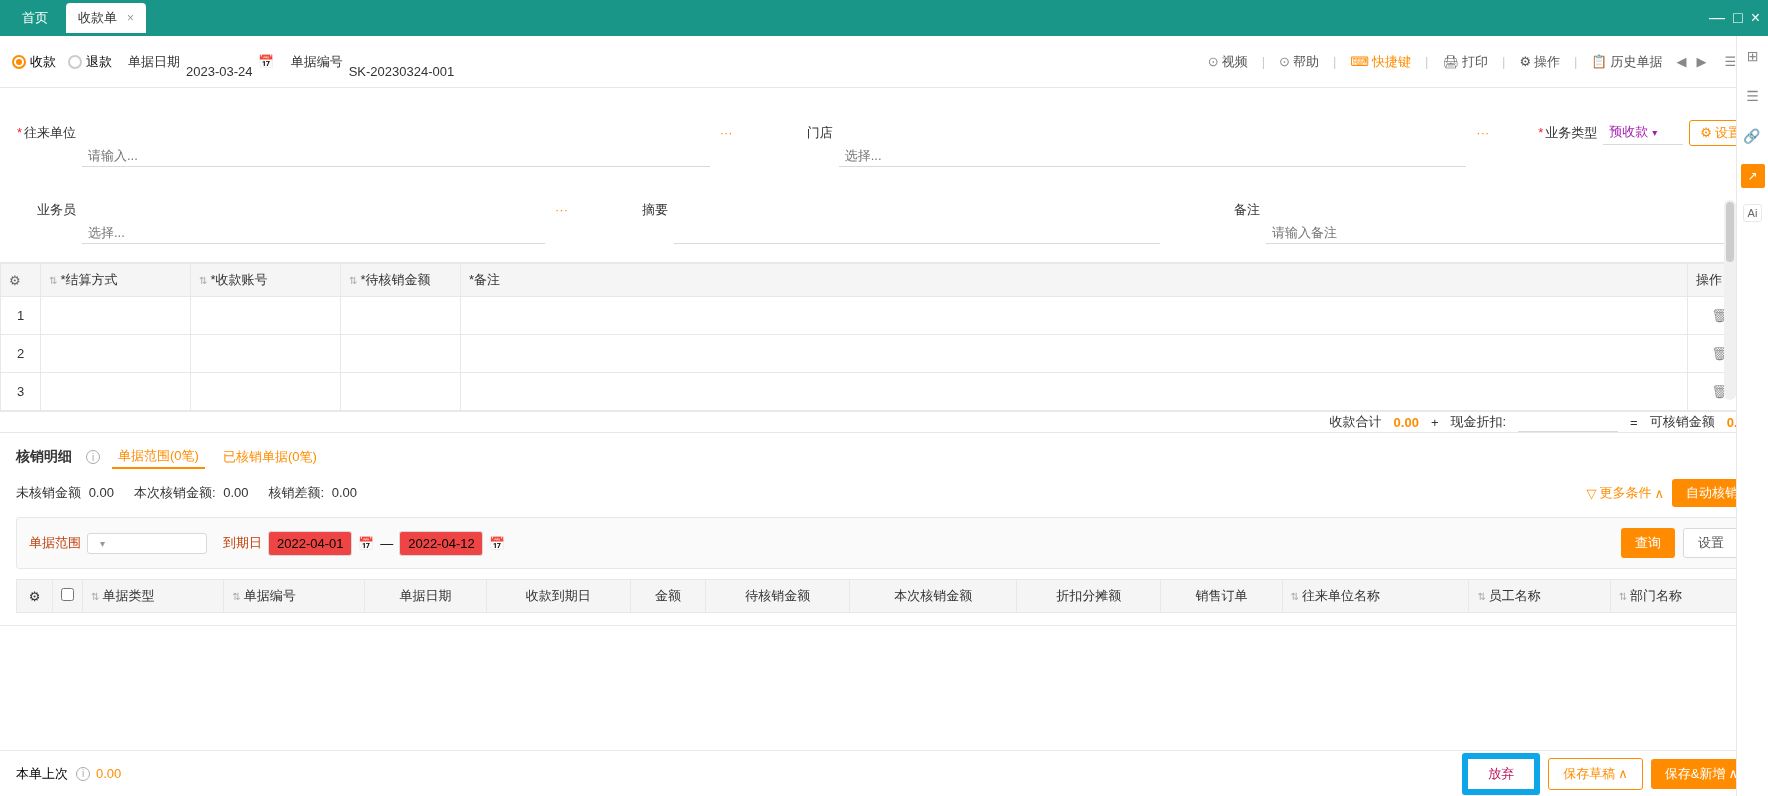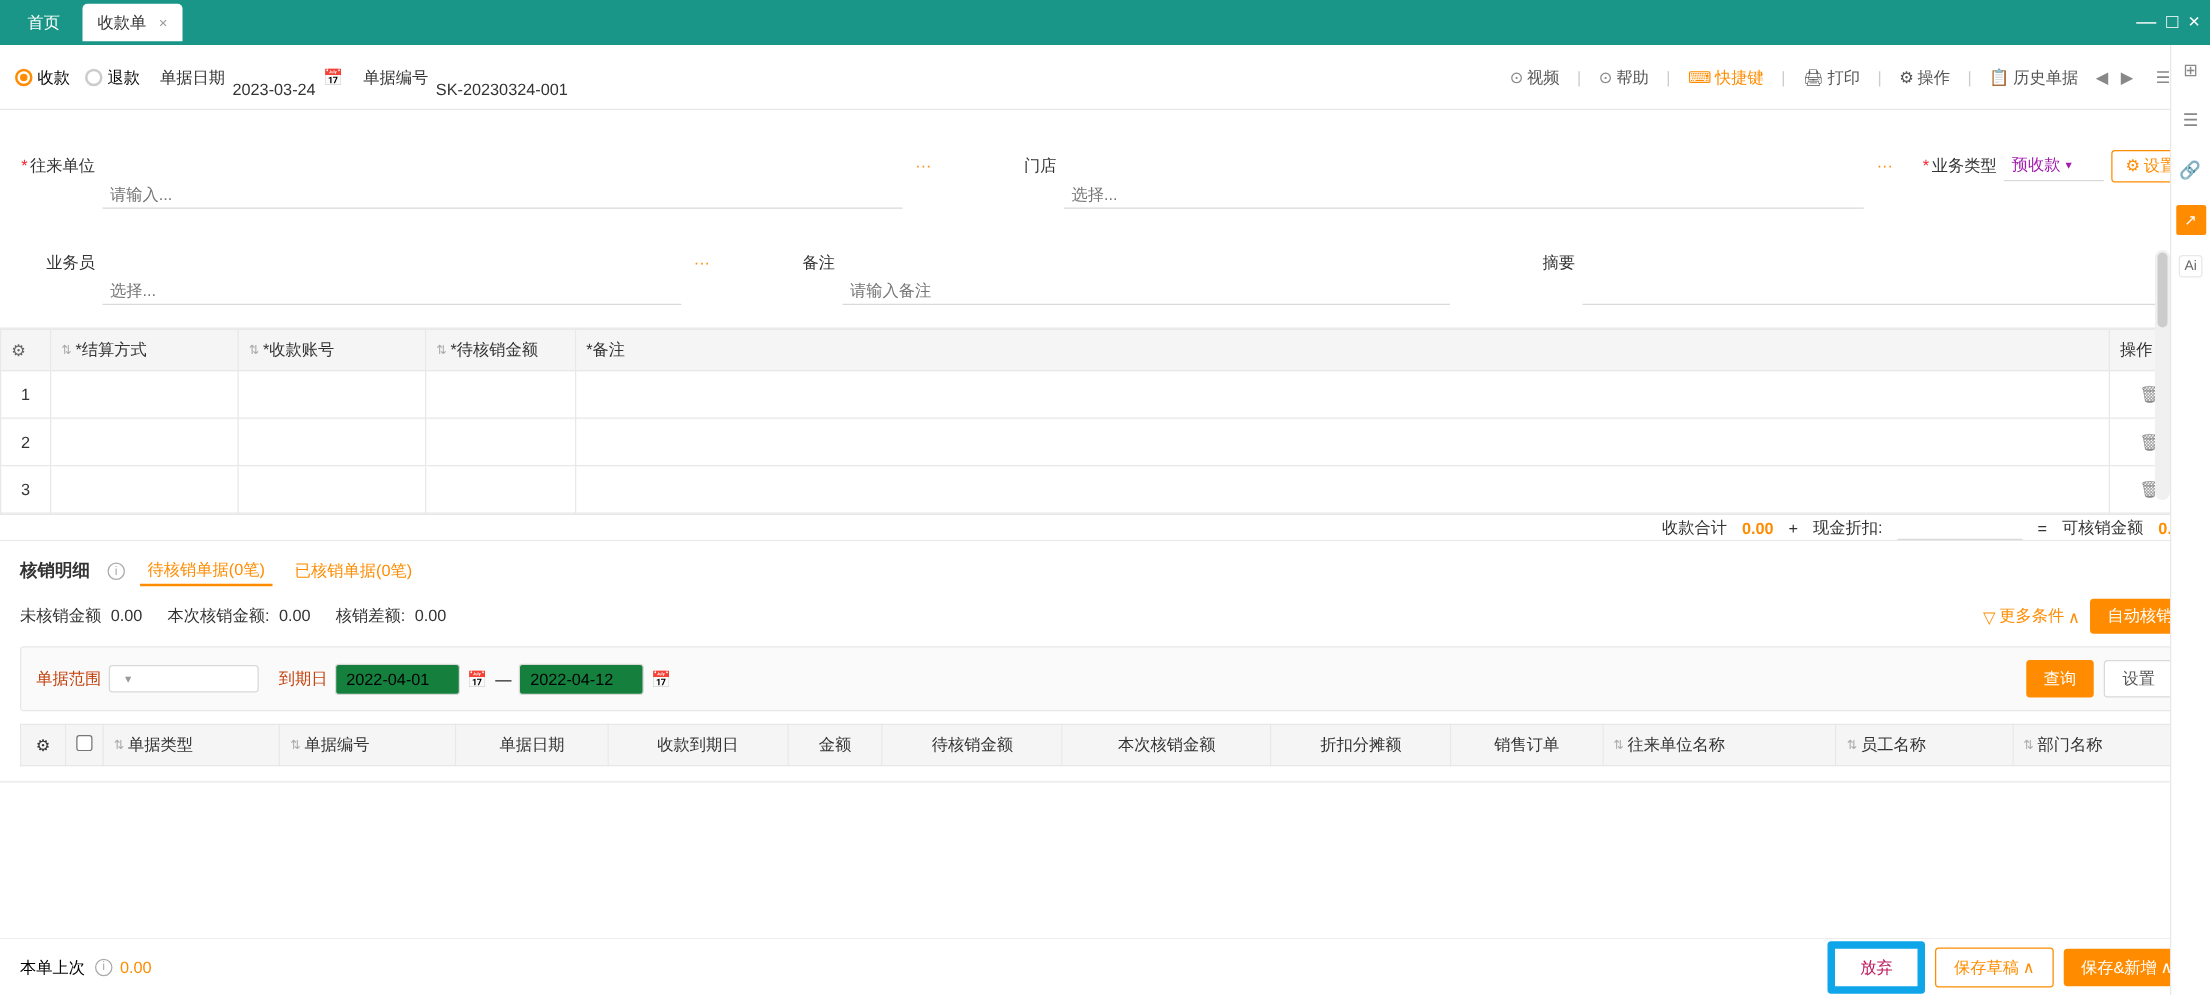--- a/index.html
+++ b/index.html
@@ -222,22 +222,22 @@
     }
     .filter-field { display: flex; align-items: center; gap: 6px; }
     .filter-label { color: #c2410c; white-space: nowrap; }
     .filter-select {
       border: 1px solid #d9d9d9; border-radius: 3px;
       padding: 4px 8px; background: #fff; cursor: pointer;
       min-width: 120px; display: flex; align-items: center; gap: 4px;
     }
     .filter-date-input {
       border: 1px solid #d9d9d9; border-radius: 3px;
-      padding: 4px 8px; background: #15803d;
-      width: 100px;
+      padding: 4px 8px; background: #ef4444;
+      width: 84px;
     }
     .date-range { display: flex; align-items: center; gap: 6px; }
     .calendar-icon { color: #aaa; cursor: pointer; }
     .query-btn {
       background: #ff8c00; color: #fff; border: none;
       padding: 5px 14px; border-radius: 3px; cursor: pointer;
     }
     .settings-btn2 {
       border: 1px solid #d9d9d9; background: #fff;
       padding: 5px 14px; border-radius: 3px; cursor: pointer;
@@ -425,45 +425,45 @@
       <div class="form-field">
         <span class="field-label required">往来单位</span>
         <input class="field-input" type="text" placeholder="请输入..." style="">
         <span class="field-ellipsis">···</span>
       </div>
       <div class="form-field" style="margin-left:40px;">
         <span class="field-label">门店</span>
         <input class="field-input" type="text" placeholder="选择..." style="">
         <span class="field-ellipsis">···</span>
       </div>
-      <div class="form-field" style="margin-left:23px; flex: 0 0 auto;">
+      <div class="form-field" style="margin-left:48px; flex: 0 0 auto;">
         <span class="field-label required">业务类型</span>
         <div class="field-select">
           <span>预收款</span>
           <span class="chevron">▾</span>
         </div>
         <button class="settings-btn">
           <span>⚙</span>
           <span>设置</span>
         </button>
       </div>
     </div>
     <div class="form-row">
       <div class="form-field">
         <span class="field-label">业务员</span>
         <input class="field-input" type="text" placeholder="选择..." style="">
         <span class="field-ellipsis">···</span>
       </div>
+      <div class="form-field" style="margin-left:40px;">
+        <span class="field-label">摘要</span>
+        <input class="field-input" type="text" style="flex: 2 1 0%;">
+      </div>
       <div class="form-field" style="margin-left:40px; flex:1;">
         <span class="field-label">备注</span>
         <input class="field-input" type="text" style="flex: 2 1 0%;" placeholder="请输入备注">
-      </div>
-      <div class="form-field" style="margin-left:40px;">
-        <span class="field-label">摘要</span>
-        <input class="field-input" type="text" style="flex: 2 1 0%;">
       </div>
     </div>
   </div>
 
   <div class="table-section">
     <table class="data-table">
       <thead>
         <tr>
           <th class="col-num">
             <span class="gear-icon">⚙</span>
@@ -546,21 +546,21 @@
     <input class="summary-input" type="text" style="">
     <span class="summary-text">=</span>
     <span class="summary-text">可核销金额</span>
     <span class="summary-orange">0.00</span>
   </div>
 
   <div class="writeoff-section">
     <div class="writeoff-header">
       <span class="writeoff-title">核销明细</span>
       <span class="info-icon">i</span>
-      <span class="writeoff-tab active">待核销单据(0笔)</span>
+      <span class="writeoff-tab active">单据范围(0笔)</span>
       <span class="writeoff-tab">已核销单据(0笔)</span>
     </div>
 
     <div class="writeoff-stats">
       <span class="stat-item">
         <span>未核销金额</span>
         <span style="margin-left:4px;">0.00</span>
       </span>
       <span class="stat-item">
         <span>本次核销金额:</span>

